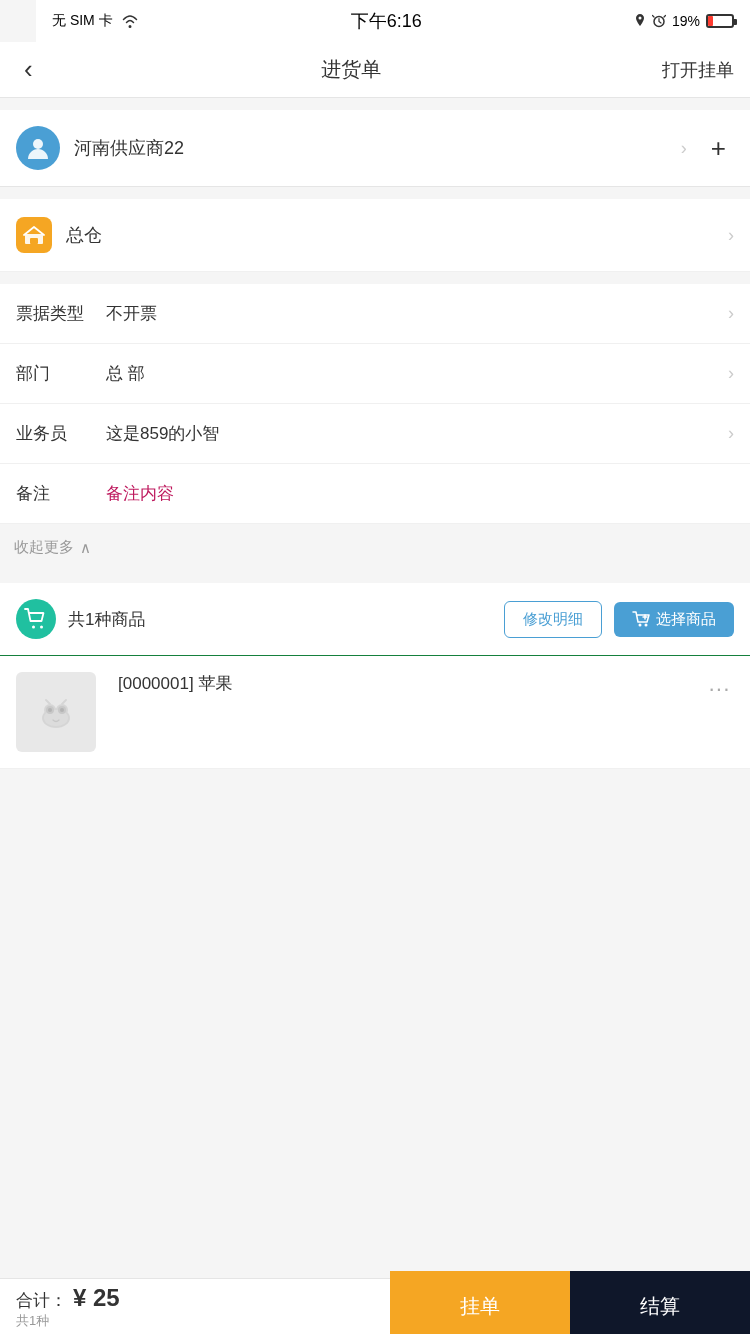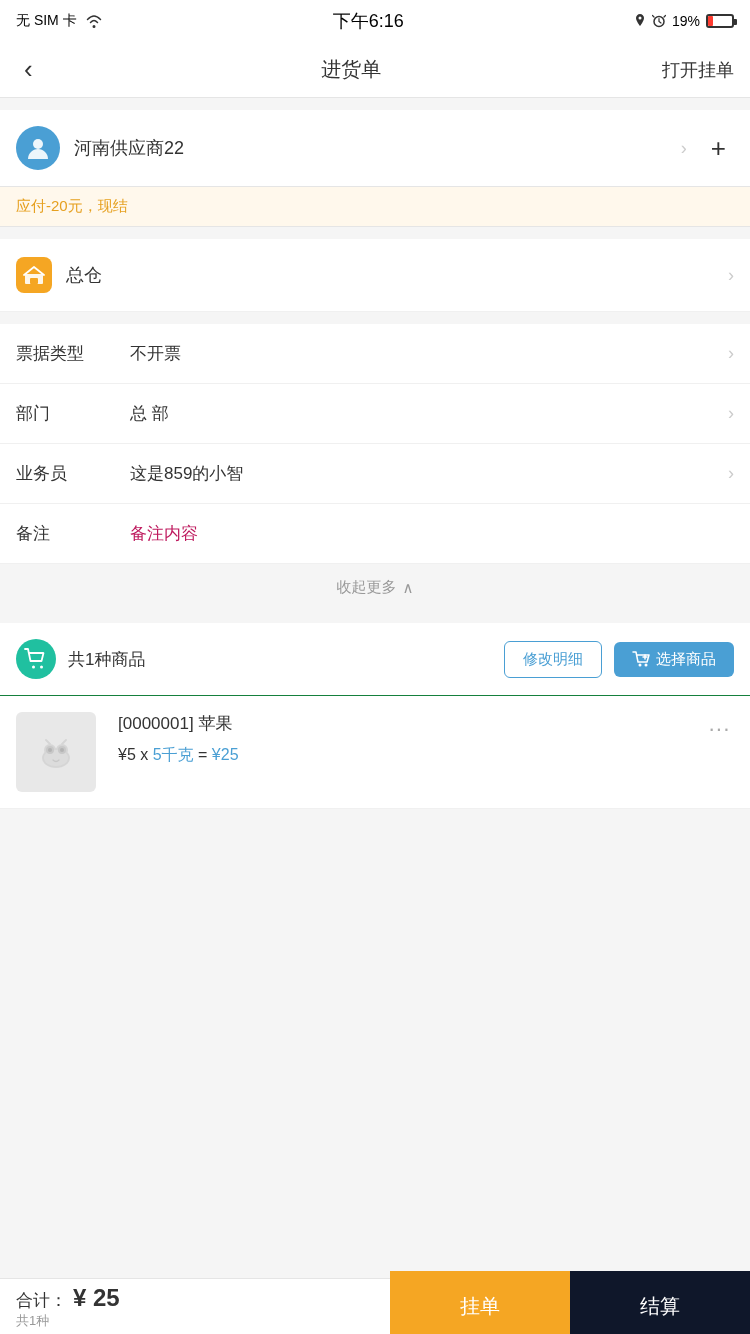--- a/index.html
+++ b/index.html
@@ -14,20 +14,21 @@
 
     
     .status-bar {
       background: #fff;
       height: 42px;
       display: flex;
       align-items: center;
       justify-content: space-between;
       padding: 0 16px;
       font-size: 14px;
+      margin-left: 36px;
     }
     .status-left { display: flex; align-items: center; gap: 8px; }
     .status-center { font-size: 18px; font-weight: 500; }
     .status-right { display: flex; align-items: center; gap: 6px; font-size: 14px; }
     .battery-icon {
       width: 28px; height: 14px; border: 2px solid #333; border-radius: 3px;
       position: relative; display: inline-flex; align-items: center;
     }
     .battery-icon::after {
       content: ''; position: absolute; right: -5px; top: 3px;
@@ -142,21 +143,20 @@
     }
 
     
     .form-row {
       display: flex;
       align-items: center;
       padding: 18px 16px;
       background: #fff;
       border-bottom: 1px solid #f0f0f0;
       cursor: pointer;
-      gap: 24px;
     }
     .form-row-key {
       font-size: 17px;
       color: #333;
       width: 90px;
       flex-shrink: 0;
     }
     .form-row-value {
       flex: 1;
       font-size: 17px;
@@ -173,21 +173,20 @@
     
     .collapse-more {
       background: #f5f5f5;
       text-align: center;
       padding: 14px;
       font-size: 15px;
       color: #999;
       cursor: pointer;
       display: flex;
       align-items: center;
-      justify-content: center;
       gap: 6px;
     }
 
     
     .product-header {
       background: #fff;
       display: flex;
       align-items: center;
       padding: 16px;
       gap: 12px;
@@ -360,21 +359,20 @@
       <div class="supplier-avatar">
         <svg viewBox="0 0 28 28" fill="none">
           <circle cx="14" cy="10" r="5" fill="#fff" opacity="0.9"></circle>
           <path d="M4 25c0-5.5 4.5-10 10-10s10 4.5 10 10" fill="#fff" opacity="0.9"></path>
         </svg>
       </div>
       <span class="supplier-name">河南供应商22</span>
       <span class="chevron-right">›</span>
       <span class="add-btn">+</span>
     </div>
-    <div class="info-banner">应付-20元，现结</div>
   </div>
 
   <div class="section-divider"></div>
 
   <div class="card-section">
     <div class="list-row">
       <div class="list-row-icon">
         <svg width="22" height="22" viewBox="0 0 22 22" fill="none">
           <rect x="2" y="10" width="18" height="10" rx="1" fill="#fff" opacity="0.9"></rect>
           <path d="M1 11L11 3l10 8" stroke="#fff" stroke-width="1.8" stroke-linecap="round" stroke-linejoin="round"></path>
@@ -456,27 +454,20 @@
         <circle cx="28" cy="20" r="2" fill="#666"></circle>
         <path d="M19 30 Q22 33 25 30" stroke="#999" stroke-width="1.2" fill="none" stroke-linecap="round"></path>
         <path d="M12 10 L16 14 M32 10 L28 14" stroke="#bbb" stroke-width="2" stroke-linecap="round"></path>
       </svg>
     </div>
     <div class="product-info">
       <div class="product-name">
         <span>[0000001]</span>
         <span>苹果</span>
       </div>
-      <div class="product-price">
-        <span>¥5</span>
-        <span> x </span>
-        <span class="highlight">5千克</span>
-        <span> = </span>
-        <span class="highlight">¥25</span>
-      </div>
     </div>
     <span class="product-menu">···</span>
   </div>
 
 </div>
 
 <div class="bottom-bar">
   <div class="bottom-total">
     <div class="bottom-total-label">
       <span>合计：</span>

